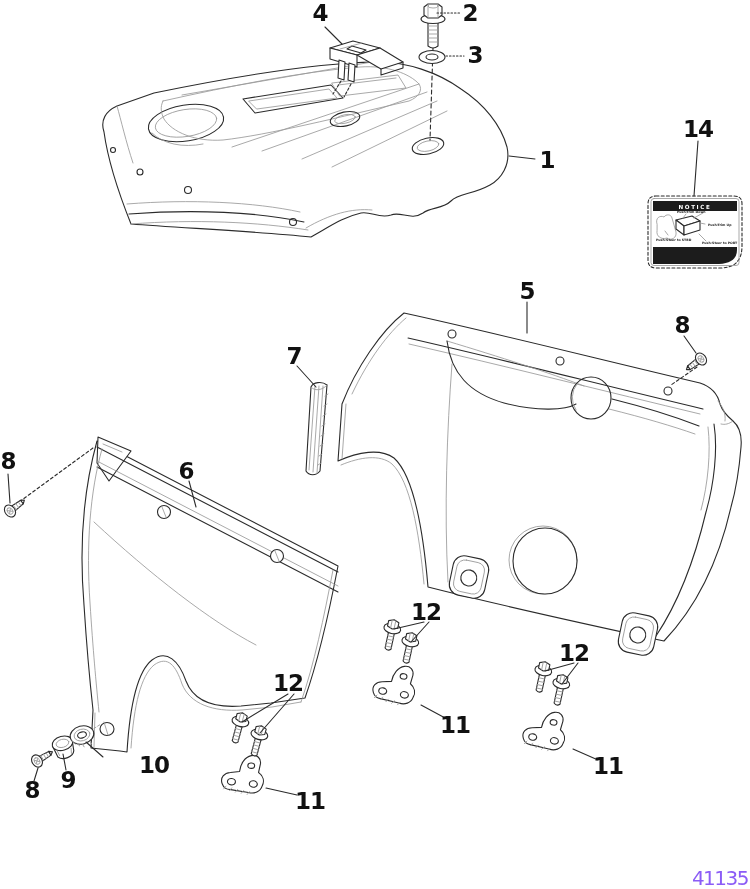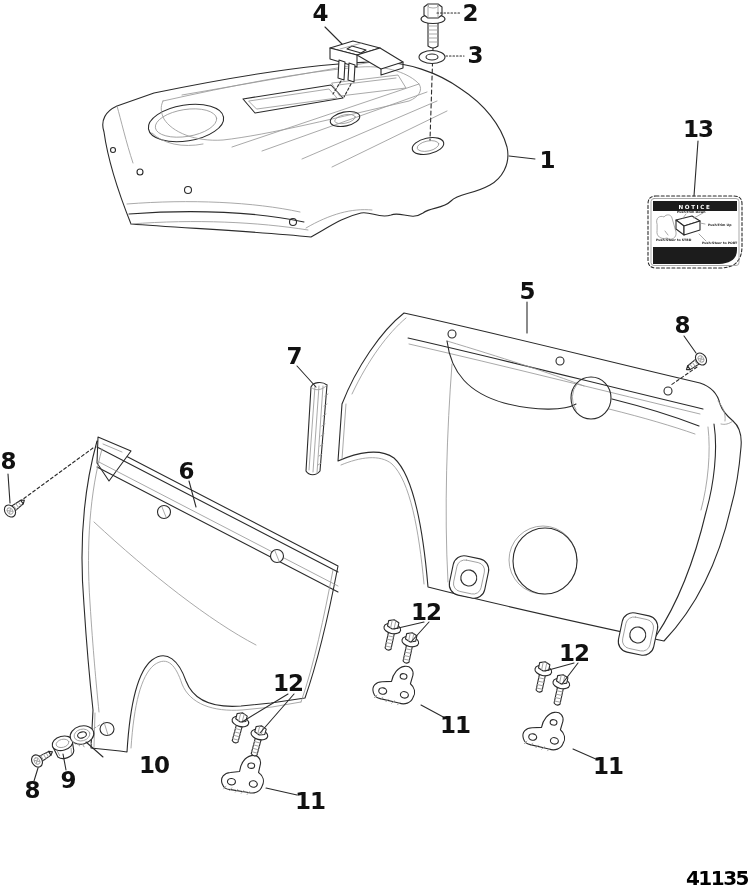--- a/index.html
+++ b/index.html
@@ -4,22 +4,22 @@
 <style>
   html,body{margin:0;padding:0;background:#fff;}
   .stage{position:relative;width:750px;height:889px;background:#ffffff;overflow:hidden;
          font-family:"DejaVu Sans","Liberation Sans",sans-serif;}
   .stage svg{position:absolute;left:0;top:0;}
   .ln{stroke:#2b2b2b;fill:none;stroke-width:1.1;stroke-linecap:round;stroke-linejoin:round;}
   .ln2{stroke:#9a9a9a;fill:none;stroke-width:.85;stroke-linecap:round;stroke-linejoin:round;}
   .f{fill:#ffffff;}
   .callout{position:absolute;transform:translate(-50%,-50%);font-weight:bold;font-size:23px;
            letter-spacing:-1px;color:#111;white-space:nowrap;}
-  .drawing-number{position:absolute;right:2px;top:866px;font-weight:bold;font-size:20px;
-           letter-spacing:-1.5px;color:#000000;}
+  .drawing-number{position:absolute;right:2px;top:866px;font-weight:normal;font-size:20px;
+           letter-spacing:-1.5px;color:#8b5cf6;}
   .decal-title{font-size:5.6px;font-weight:bold;fill:#ffffff;letter-spacing:1.6px;text-anchor:middle;}
   .decal-micro{font-size:3.2px;font-weight:bold;fill:#222;}
 </style>
 </head>
 <body>
 
 <div class="stage">
 
 <svg width="750" height="889" viewBox="0 0 750 889" xmlns="http://www.w3.org/2000/svg" xmlns:xlink="http://www.w3.org/1999/xlink">
 
@@ -261,18 +261,18 @@
       <div class="callout" style="left: 8px; top: 461px;">8</div>
       <div class="callout" style="left: 32px; top: 790px;">8</div>
       <div class="callout" style="left: 68px; top: 780px;">9</div>
       <div class="callout" style="left: 106px; top: 765px; margin-left: 48px;">10</div>
       <div class="callout" style="left: 310px; top: 801px;">11</div>
       <div class="callout" style="left: 455px; top: 725px;">11</div>
       <div class="callout" style="left: 608px; top: 766px;">11</div>
       <div class="callout" style="left: 288px; top: 683px;">12</div>
       <div class="callout" style="left: 426px; top: 612px;">12</div>
       <div class="callout" style="left: 574px; top: 653px;">12</div>
-      <div class="callout" style="left: 698px; top: 129px;">13</div>
+      <div class="callout" style="left: 698px; top: 129px;">14</div>
     </div>
 
 <div class="drawing-number">41135</div>
 
 </div>
 
 </body></html>

